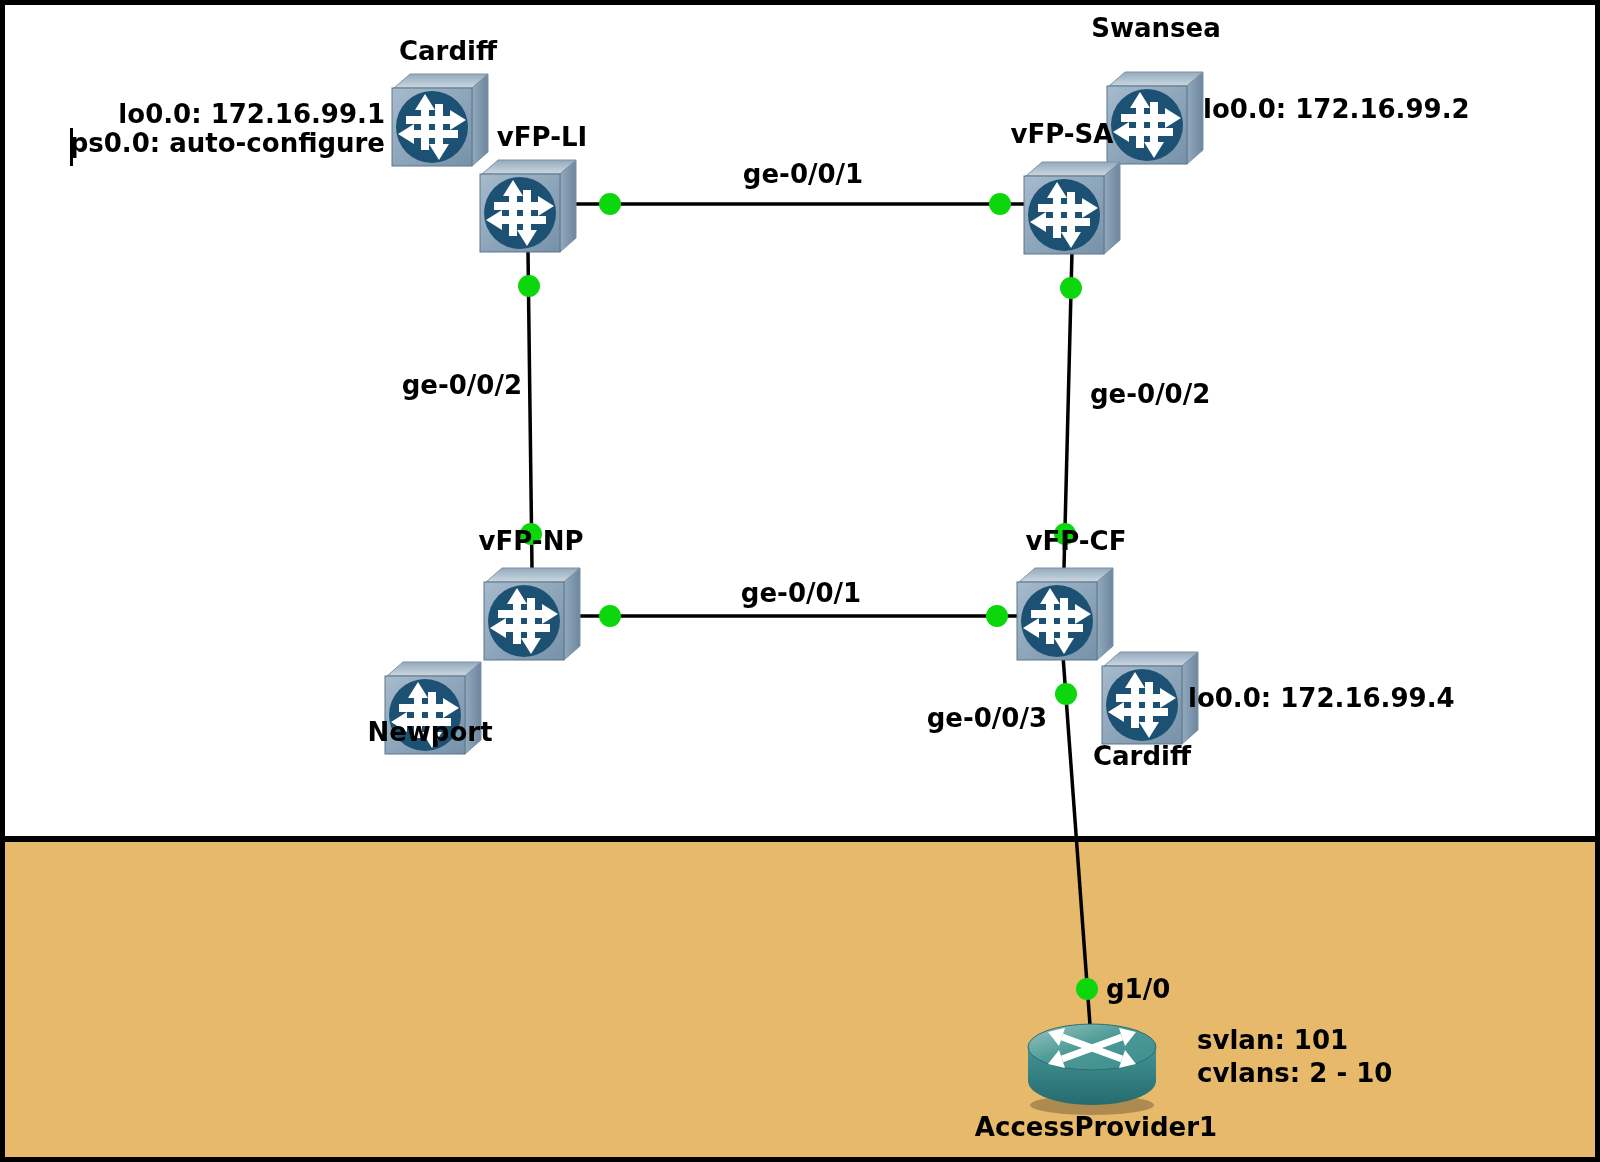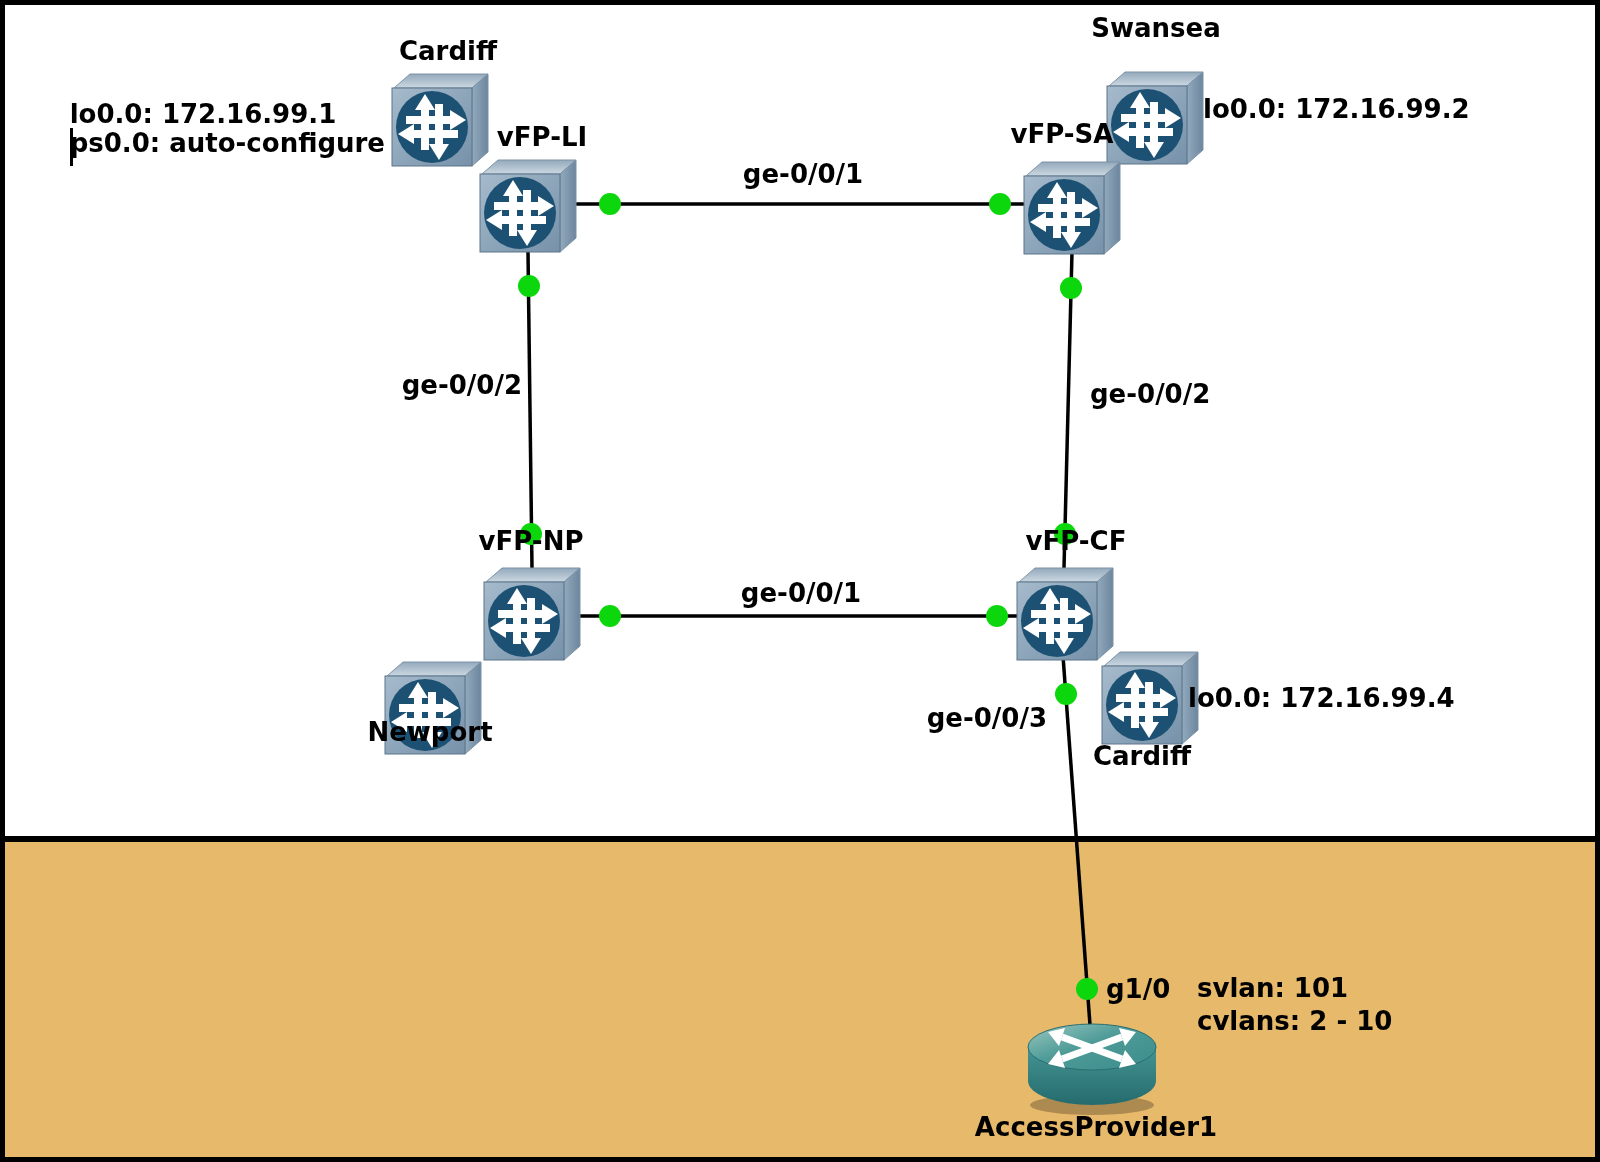--- a/index.html
+++ b/index.html
@@ -13,21 +13,21 @@
   .wires{position:absolute;left:0;top:0;z-index:1;}
   .node{position:absolute;width:104px;height:100px;z-index:2;}
   .node svg{width:100%;height:100%;display:block;}
   .node-cyl{position:absolute;width:140px;height:100px;z-index:2;}
   .node-cyl svg{width:100%;height:100%;display:block;}
   .lbl{
     position:absolute;z-index:3;font-weight:bold;font-size:26px;line-height:29px;
     color:#000;white-space:nowrap;
   }
   .lbl.center{transform:translateX(-50%);}
-  .lbl.rightalign{}
+  .lbl.rightalign{text-align:right;}
   .note2 .line{display:block;}
   .note-wide{line-height:33px;}
   .text-cursor{position:absolute;width:3px;height:38px;background:#000;z-index:3;}
   .hidden-defs{position:absolute;width:0;height:0;overflow:hidden;}
 </style>
 </head>
 <body>
 
 <svg class="hidden-defs" aria-hidden="true">
   <defs>
@@ -178,19 +178,19 @@
 
   <div class="lbl rightalign note2" style="right:1215px;top:100px">
     <span class="line">lo0.0: 172.16.99.1</span>
     <span class="line">ps0.0: auto-configure</span>
   </div>
   <div class="text-cursor" style="left:70px;top:128px"></div>
 
   <div class="lbl" style="left:1203px;top:95px">lo0.0: 172.16.99.2</div>
   <div class="lbl" style="left:1188px;top:684px">lo0.0: 172.16.99.4</div>
 
-  <div class="lbl note2 note-wide" style="left:1197px;top:972px">
+  <div class="lbl note2 note-wide" style="left:1197px;top:1024px">
     <span class="line">svlan: 101</span>
     <span class="line">cvlans: 2 - 10</span>
   </div>
 
   <div class="frame"></div>
 </div>
 
 </body></html>

